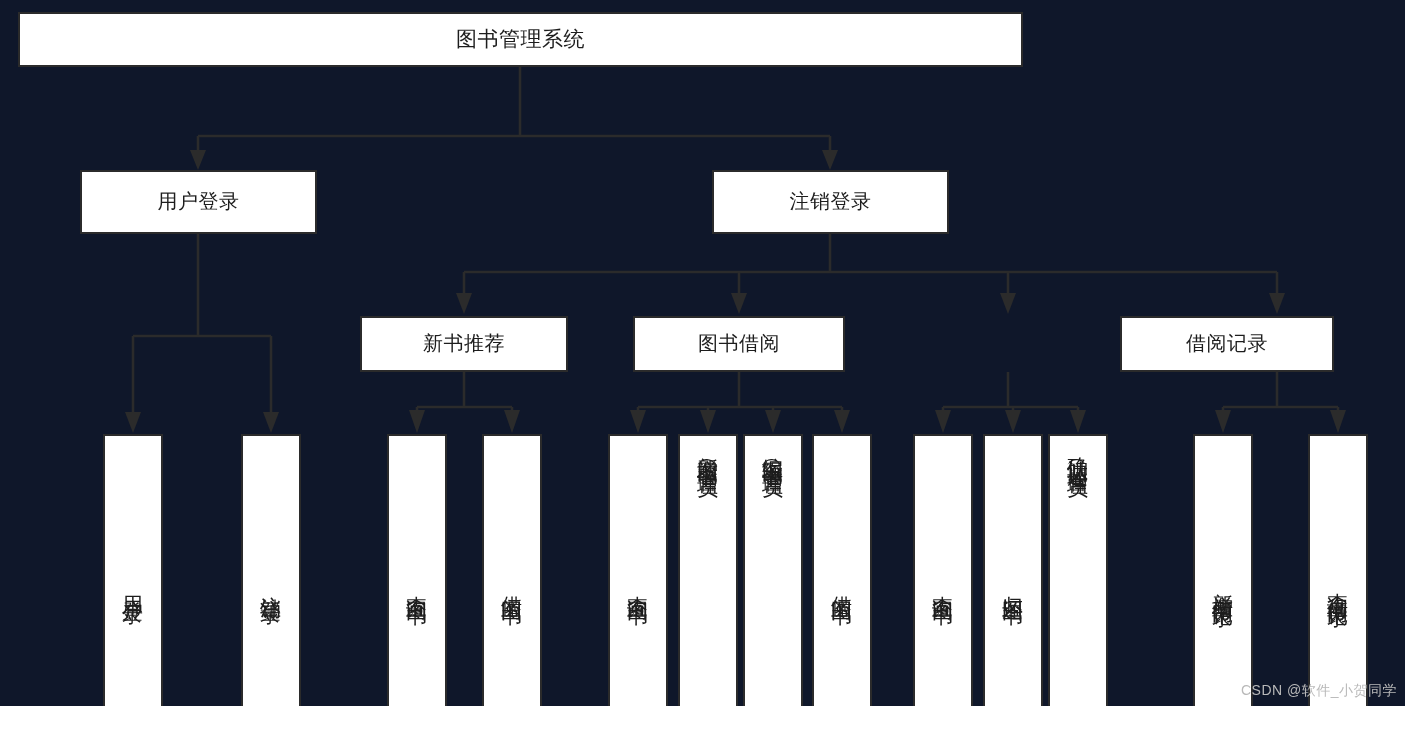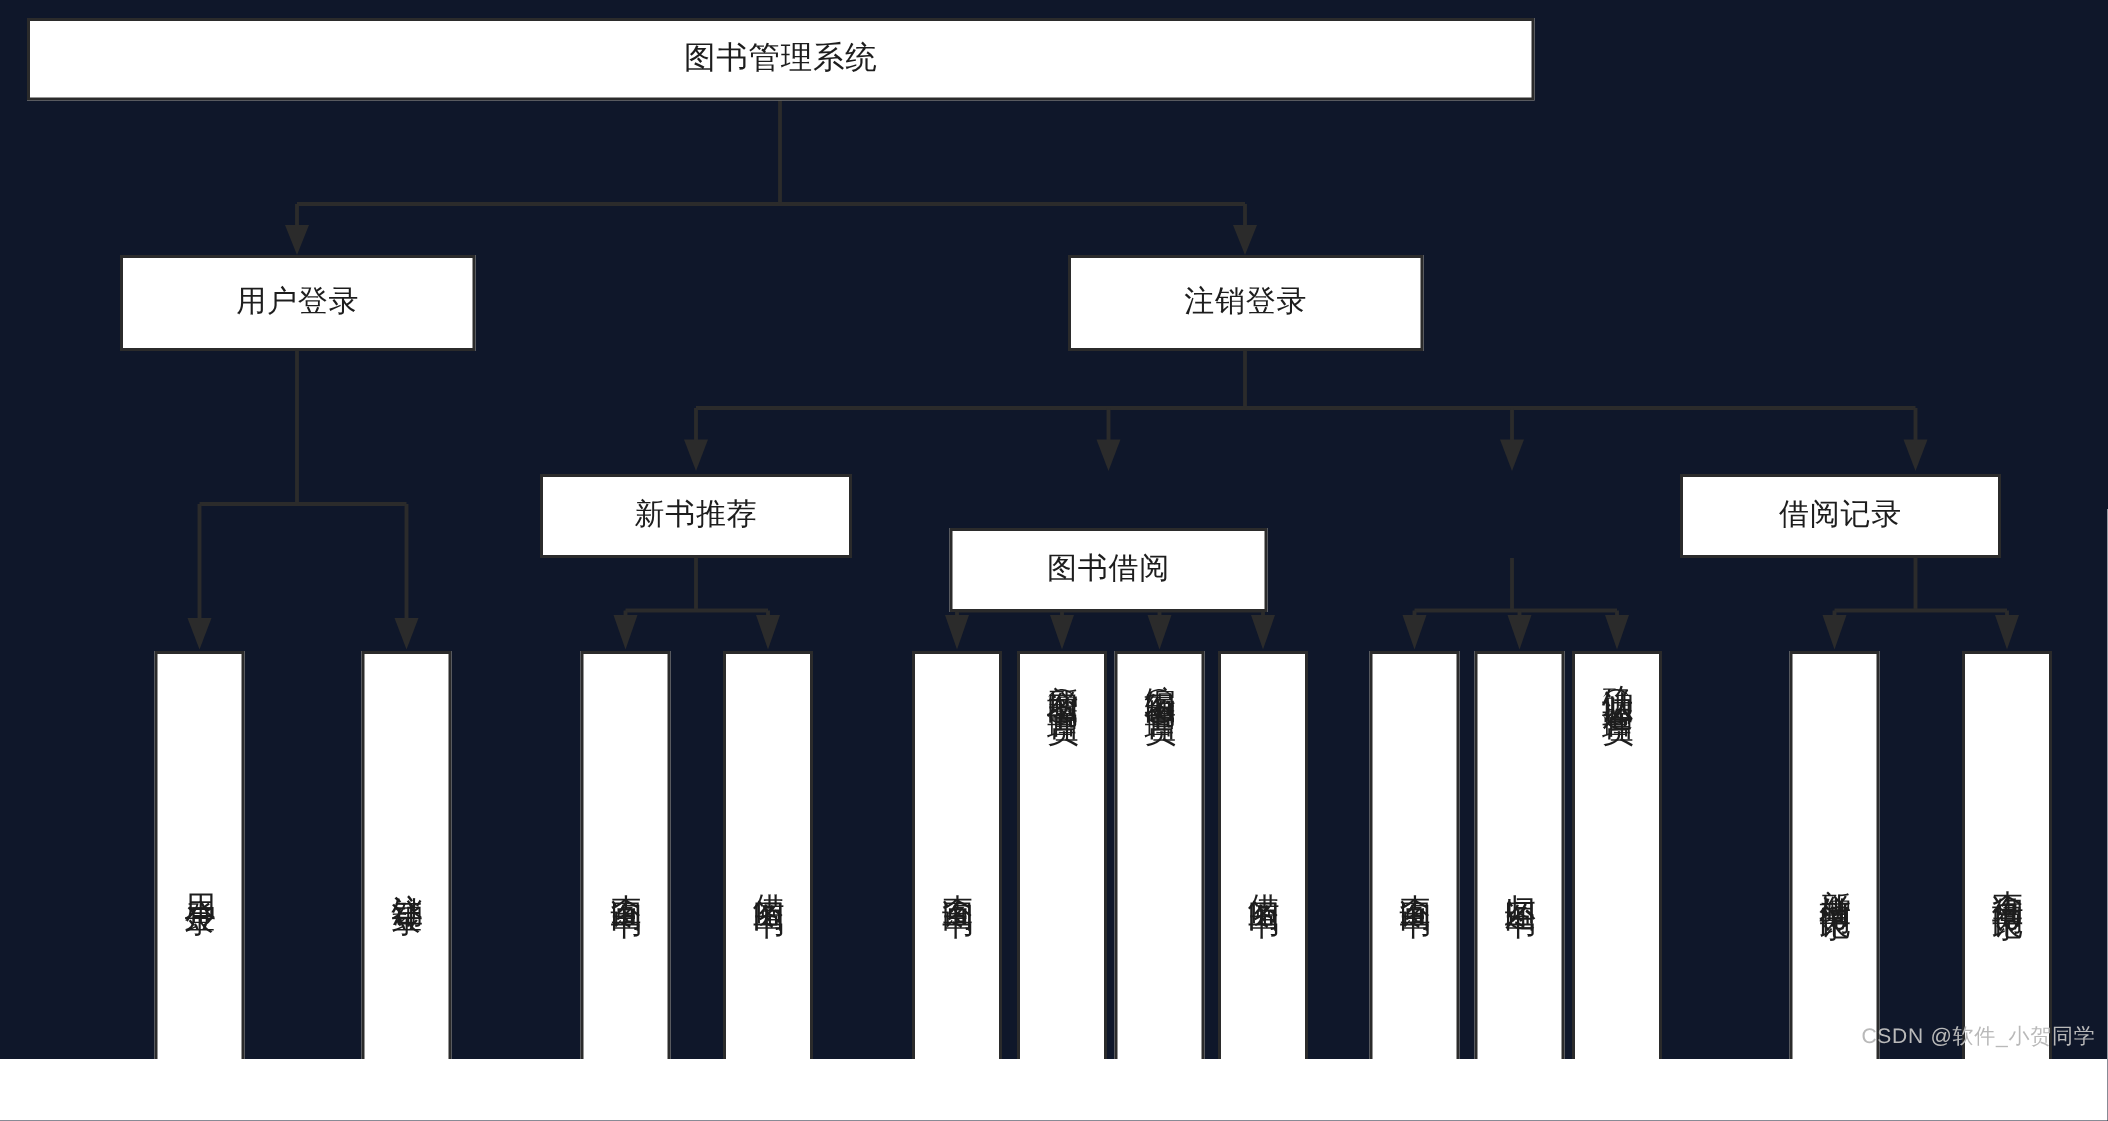--- a/index.html
+++ b/index.html
@@ -176,21 +176,21 @@
   <div class="node h" style="left:80px; top:170px; width:237px; height:64px;">
     <span class="label">用户登录</span>
   </div>
   <div class="node h" style="left:712px; top:170px; width:237px; height:64px;">
     <span class="label">注销登录</span>
   </div>
 
   <div class="node h" style="left:360px; top:316px; width:208px; height:56px;">
     <span class="label">新书推荐</span>
   </div>
-  <div class="node h" style="left:633px; top:316px; width:212px; height:56px;margin-top:36px;">
+  <div class="node h" style="left:633px; top:316px; width:212px; height:56px;">
     <span class="label">图书借阅</span>
   </div>
   <div class="node h" style="left:1120px; top:316px; width:214px; height:56px;">
     <span class="label">借阅记录</span>
   </div>
 
   <div class="node v" style="left:103px; top:434px; width:60px; height:301px;">
     <span class="label">用户登录</span>
   </div>
   <div class="node v" style="left:241px; top:434px; width:60px; height:301px;">

